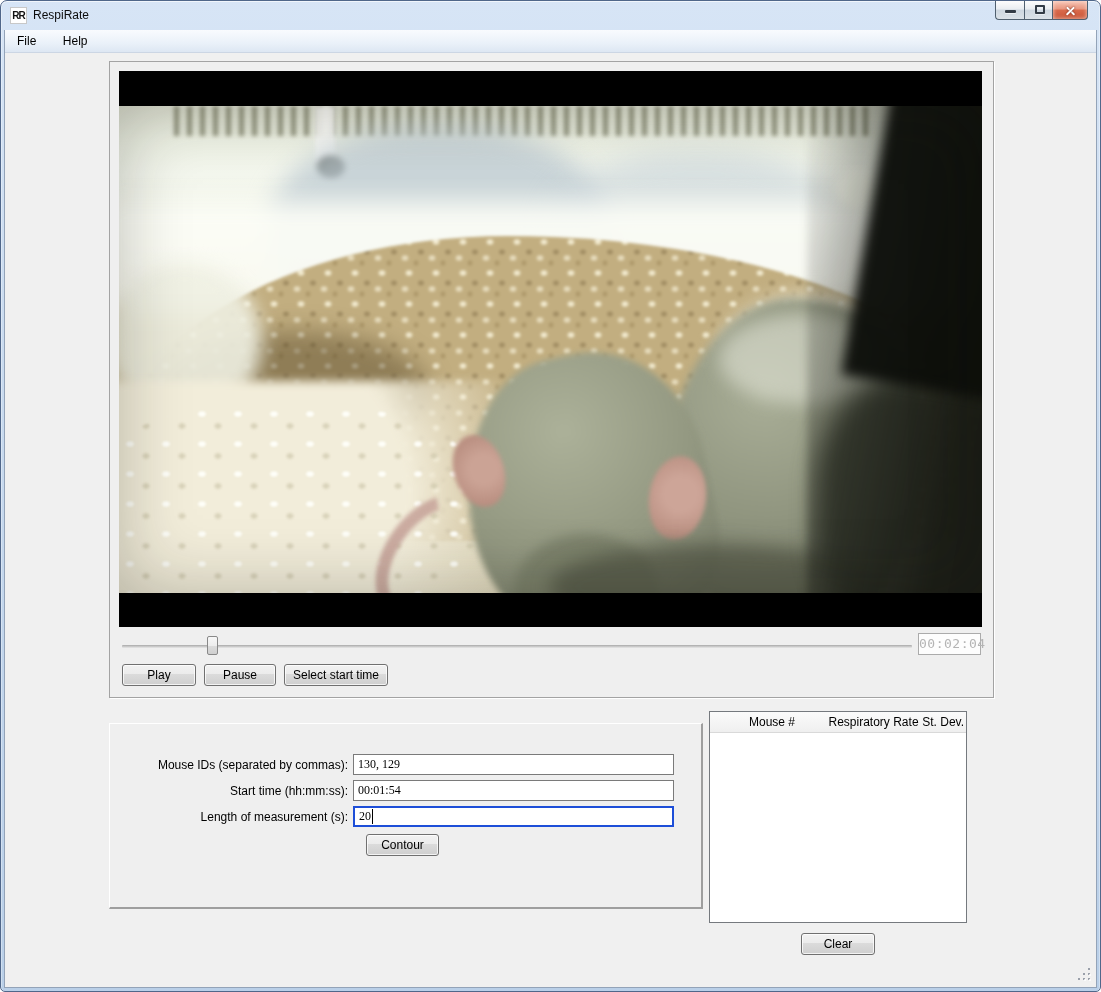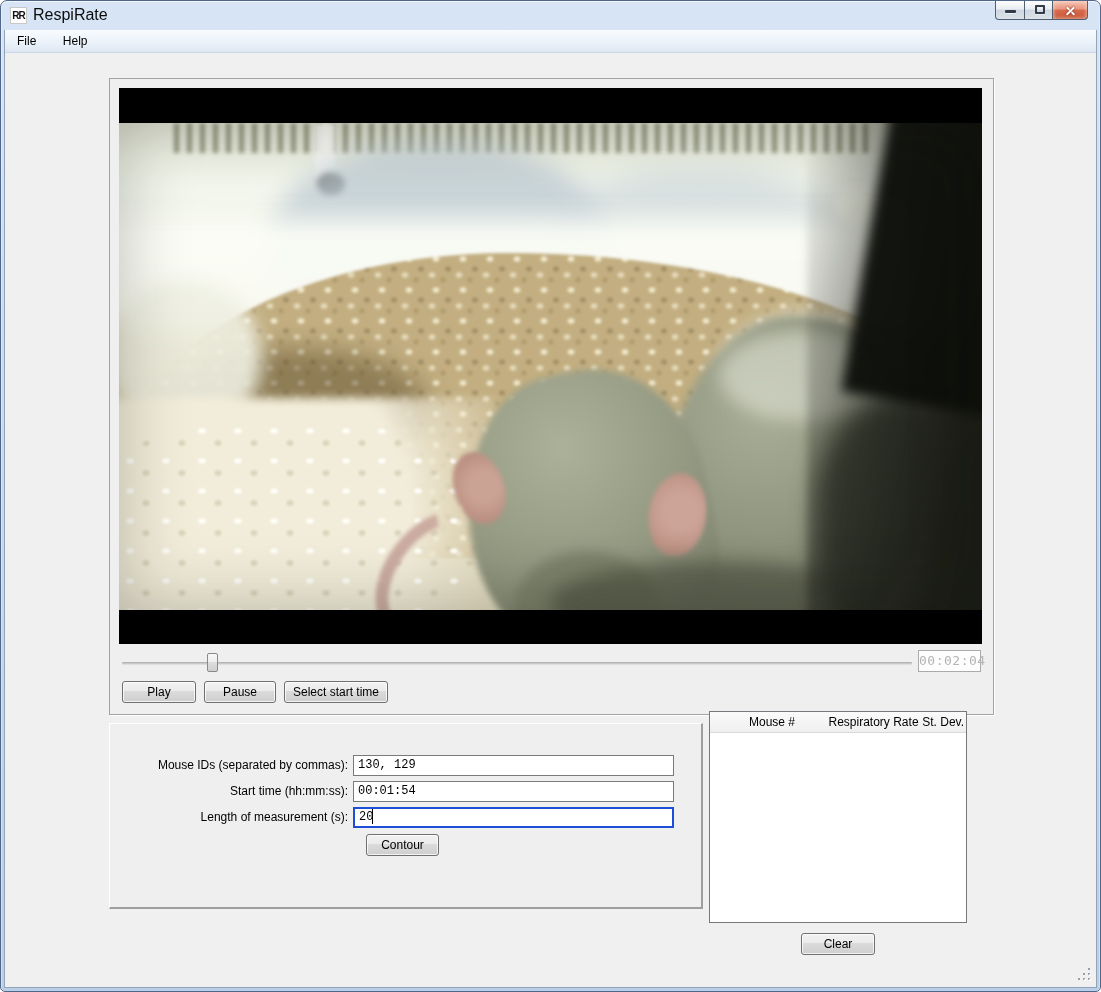--- a/index.html
+++ b/index.html
@@ -7,21 +7,21 @@
 
   
   .window { position:absolute; left:0; top:0; width:1101px; height:992px;
     border:1px solid #50678a; border-radius:7px 7px 5px 5px;
     background:linear-gradient(to bottom,#d7e5f6 0%,#cbdcf0 30%,#b9cfe8 100%);
     box-shadow:inset 0 1px 0 rgba(255,255,255,0.65), inset 1px 0 0 rgba(255,255,255,0.35), inset -1px 0 0 rgba(255,255,255,0.35);
     overflow:hidden; }
   .titlebar { position:absolute; left:0; top:0; right:0; height:29px; }
   .app-icon { position:absolute; left:9px; top:6px; width:17px; height:17px; background:#ffffff;
     border:1px solid #c8c8c8; text-align:center; font-size:10px; font-weight:bold; line-height:15px; color:#111; letter-spacing:-1px; }
-  .win-title { position:absolute; left:32px; top:0; height:29px; line-height:28px; font-size:16px; color:#0c0c0c; }
+  .win-title { position:absolute; left:32px; top:0; height:29px; line-height:28px; font-size:12px; color:#0c0c0c; }
   .win-controls { position:absolute; right:12px; top:0; height:19px; display:flex; }
   .winbtn { position:relative; width:29px; height:19px; border:1px solid #50606f; border-top:none;
     background:linear-gradient(to bottom,#fdfdfd 0%,#e9edf1 45%,#ced7e0 50%,#dbe2e8 100%); }
   .winbtn.min { border-radius:0 0 0 4px; border-right:none; }
   .winbtn.max { border-radius:0; }
   .winbtn.close { width:35px; border-left:none; border-radius:0 0 4px 0;
     background:linear-gradient(to bottom,#f6c2b2 0%,#e89680 45%,#d96a4b 50%,#c85638 100%);
     box-shadow:inset 0 0 4px rgba(255,230,220,0.8); }
   .glyph-min { position:absolute; left:9px; top:9px; width:11px; height:3px; background:#333c46; border-radius:1px; box-shadow:0 1px 0 rgba(255,255,255,0.6); }
   .glyph-max { position:absolute; left:10px; top:4px; width:10px; height:9px; border:2px solid #333c46; border-radius:1px; box-shadow:0 1px 0 rgba(255,255,255,0.5); }
@@ -30,21 +30,21 @@
   .glyph-x i:nth-child(1){ transform:rotate(45deg); }
   .glyph-x i:nth-child(2){ transform:rotate(-45deg); }
 
   .client-bg { position:absolute; left:3px; right:3px; top:29px; bottom:3px; background:#f0f0f0; border:1px solid #93a3b8; border-top:none; }
   .menubar { position:absolute; left:4px; right:4px; top:29px; height:23px;
     background:linear-gradient(to bottom,#f9fbfe 0%,#eaf1f9 60%,#dde7f3 100%); border-bottom:1px solid #ccd6e4; }
   .menu-item { display:inline-block; height:22px; line-height:22px; padding:0 10px; font-size:12px; color:#000; margin-left:2px; }
 
   
   .video-panel { position:absolute; left:108px; top:60px; width:885px; height:637px;
-    background:#efefef; border:1px solid #a3a3a3; box-shadow:1px 1px 0 #ffffff;margin-top:17px; }
+    background:#efefef; border:1px solid #a3a3a3; box-shadow:1px 1px 0 #ffffff; }
   .video-frame { position:absolute; left:9px; top:9px; width:863px; height:556px; background:#000; overflow:hidden; }
   .photo { position:absolute; left:0; top:35px; width:863px; height:487px; overflow:hidden;
     background:linear-gradient(to bottom,#e6e9da 0%,#eff3e6 7%,#f4f7ee 14%,#f1f4e8 24%,#e5e2cc 31%,#cdbc92 42%,#c2b085 55%,#c9b992 68%,#d7cead 82%,#ded6b9 100%); }
   .photo > div { position:absolute; }
   .slat-strip { left:55px; top:0; width:700px; height:30px;
     background:repeating-linear-gradient(90deg, rgba(88,90,62,0.6) 0 5px, rgba(212,216,196,0.25) 5px 13px);
     filter:blur(2px); }
   .glass-blue  { left:150px; top:22px; width:340px; height:215px; background:rgba(188,202,210,0.75); border-radius:45%; filter:blur(12px); }
   .glass-blue2 { left:430px; top:45px; width:300px; height:175px; background:rgba(199,210,217,0.6); border-radius:45%; filter:blur(14px); }
   .white-band  { left:-20px; top:95px; width:905px; height:112px; background:rgba(252,253,246,0.92); filter:blur(12px); }
@@ -116,21 +116,21 @@
   .btn-play   { left:12px;  top:602px; width:74px; }
   .btn-pause  { left:94px;  top:602px; width:72px; }
   .btn-select { left:174px; top:602px; width:104px; }
 
   
   .form-panel { position:absolute; left:108px; top:722px; width:594px; height:186px; background:#efefef;
     border-top:1px solid #ffffff; border-left:1px solid #ffffff; border-right:2px solid #9e9e9e; border-bottom:2px solid #9e9e9e; }
   .form-label { position:absolute; left:8px; width:230px; height:20px; line-height:20px; text-align:right; font-size:12px; color:#000; }
   .form-input-wrap { position:absolute; left:243px; width:321px; height:21px; }
   .form-input { width:100%; height:100%; border:1px solid #7a7a7a; background:#fff; font-size:12px; padding:0 4px;
-    font-family:Liberation Mono, monospace; color:#000; outline:none; }
+    font-family:Liberation Serif, serif; color:#000; outline:none; }
   .form-input.focused { border:2px solid #1d4ed8; }
   .caret { position:absolute; left:19px; top:3px; width:1px; height:15px; background:#000; }
   .btn-contour { left:256px; top:110px; width:73px; }
 
   
   .results-table { position:absolute; left:708px; top:710px; width:258px; height:212px; background:#fff; border:1px solid #75797e; }
   .rt-header { position:absolute; left:0; top:0; width:100%; height:21px; display:flex;
     background:linear-gradient(to bottom,#fbfbfb,#efefef); border-bottom:1px solid #d9d9d9; font-size:12px; color:#000; }
   .rt-col { line-height:20px; white-space:nowrap; overflow:hidden; }
   .rt-col.c1 { width:84px; padding-left:4px; text-align:left;margin-left:35px; }

